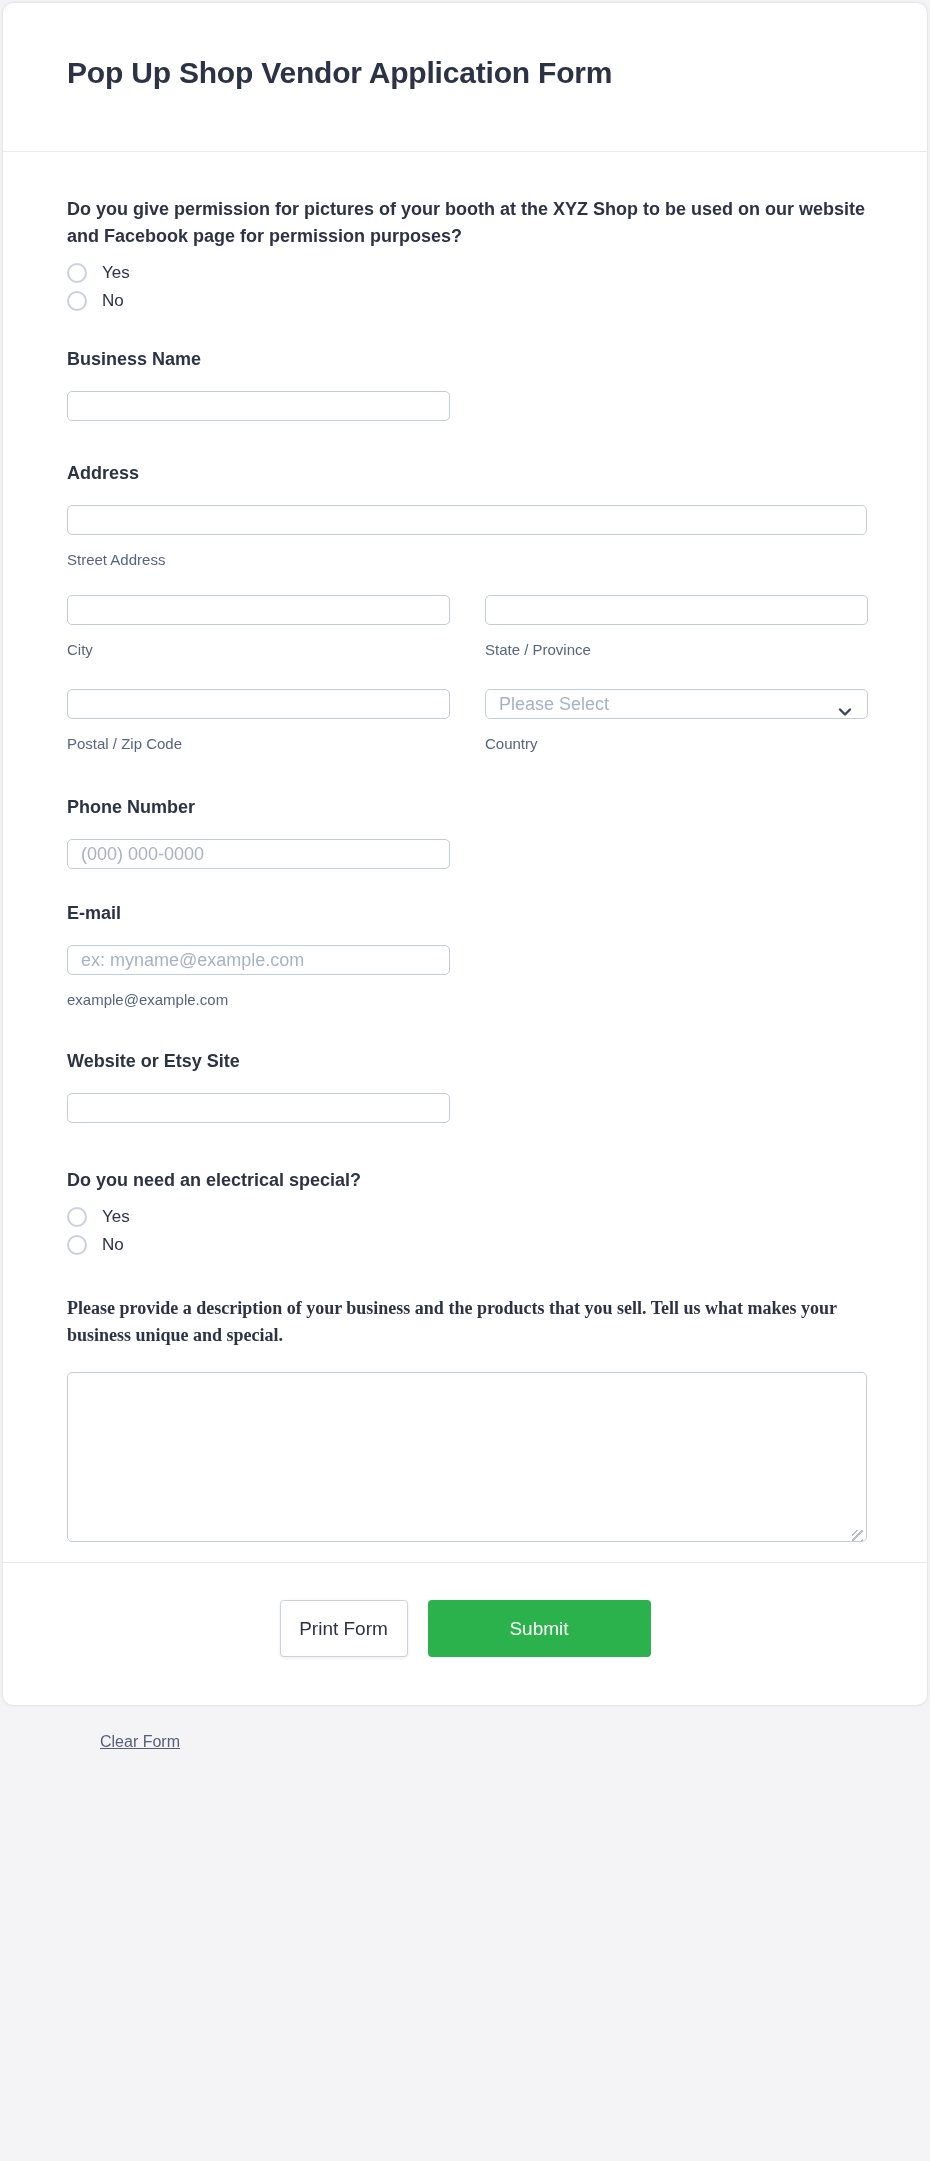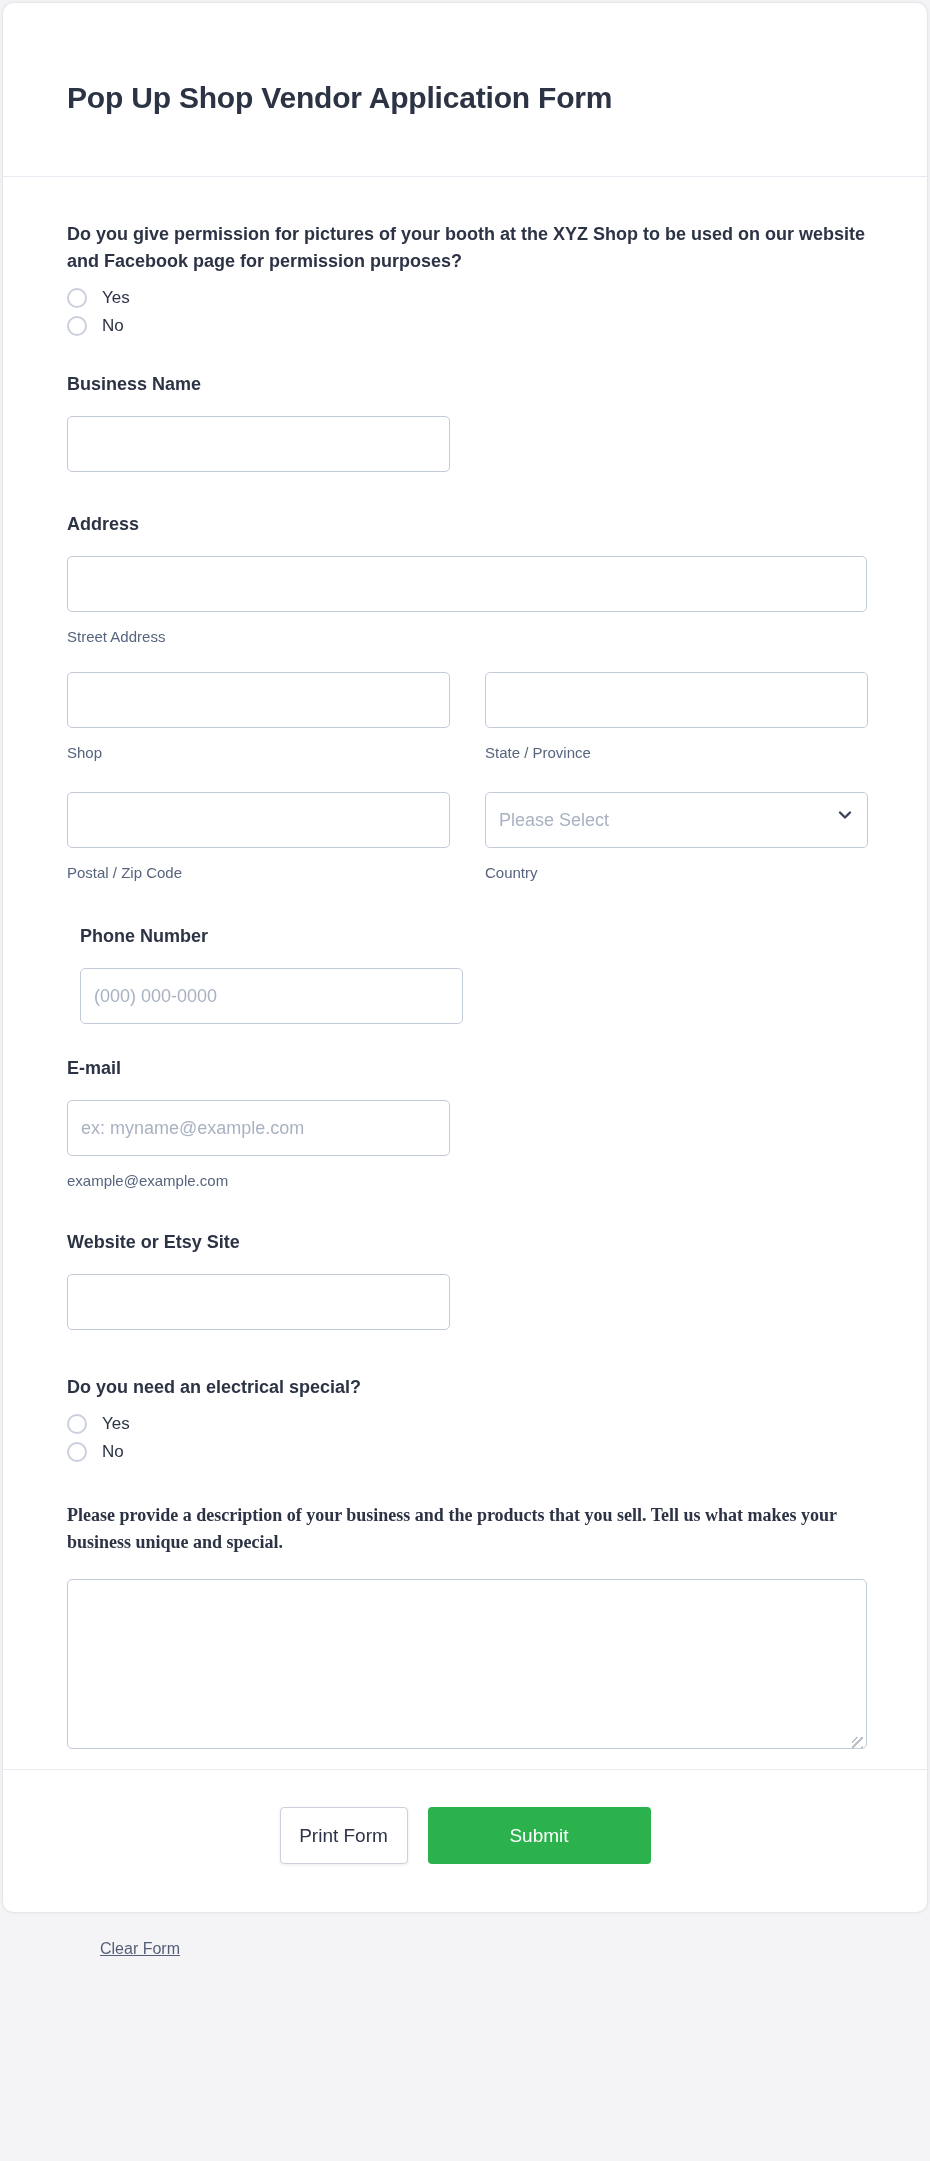--- a/index.html
+++ b/index.html
@@ -15,21 +15,21 @@
   .card {
     width: 924px;
     margin: 3px auto 0;
     background: #ffffff;
     border-radius: 10px;
     box-shadow: 0 0 3px rgba(70,80,96,0.22);
     overflow: hidden;
   }
 
   .form-header {
-    padding: 77px 64px 60px;
+    padding: 52px 64px 60px;
     border-bottom: 1px solid #e7eaf0;
   }
   .form-header h1 {
     margin: 0;
     font-size: 30px;
     line-height: 36px;
     font-weight: 700;
     color: #2c3345;
     letter-spacing: -0.2px;
   }
@@ -64,21 +64,21 @@
     flex: 0 0 auto;
   }
   .radio-label {
     margin-left: 15px;
     font-size: 17px;
     color: #2c3345;
   }
 
   .text-input, .select-input, .big-text {
     width: 100%;
-    height: 56px;
+    height: 30px;
     border: 1px solid #c3cbd8;
     border-radius: 5px;
     background: #fff;
     font-family: "Liberation Sans", sans-serif;
     font-size: 18px;
     color: #2c3345;
     padding: 0 13px;
     outline: none;
   }
   .text-input::placeholder { color: #a9b2c2; opacity: 1; }
@@ -203,21 +203,21 @@
 
         <div class="full-block first">
           <input class="text-input" type="text" value="" style="">
           <div class="sublabel">Street Address</div>
         </div>
 
 
         <div class="row row-block">
           <div class="col">
             <input class="text-input" type="text" value="" style="">
-            <div class="sublabel">Shop</div>
+            <div class="sublabel">City</div>
           </div>
           <div class="col">
             <input class="text-input" type="text" value="" style="">
             <div class="sublabel">State / Province</div>
           </div>
         </div>
 
         <div class="row row-block" style="margin-top:30px;">
           <div class="col">
             <input class="text-input" type="text" value="" style="">
@@ -232,21 +232,21 @@
                 <svg width="18" height="18" viewBox="0 0 18 18">
                   <path d="M4 6.5 L9 11.5 L14 6.5" fill="none" stroke="#3b4459" stroke-width="2.4" stroke-linecap="round" stroke-linejoin="round"></path>
                 </svg>
               </span>
             </div>
             <div class="sublabel">Country</div>
           </div>
         </div>
       </section>
 
-      <section class="q" style="margin-bottom:34px;margin-left:13px;">
+      <section class="q" style="margin-bottom:34px;">
         <div class="q-label">Phone Number</div>
         <div class="row">
           <div class="col">
             <input class="text-input" type="text" placeholder="(000) 000-0000" style="">
           </div>
         </div>
       </section>
 
       <section class="q" style="margin-bottom:42px;">
         <div class="q-label">E-mail</div>

